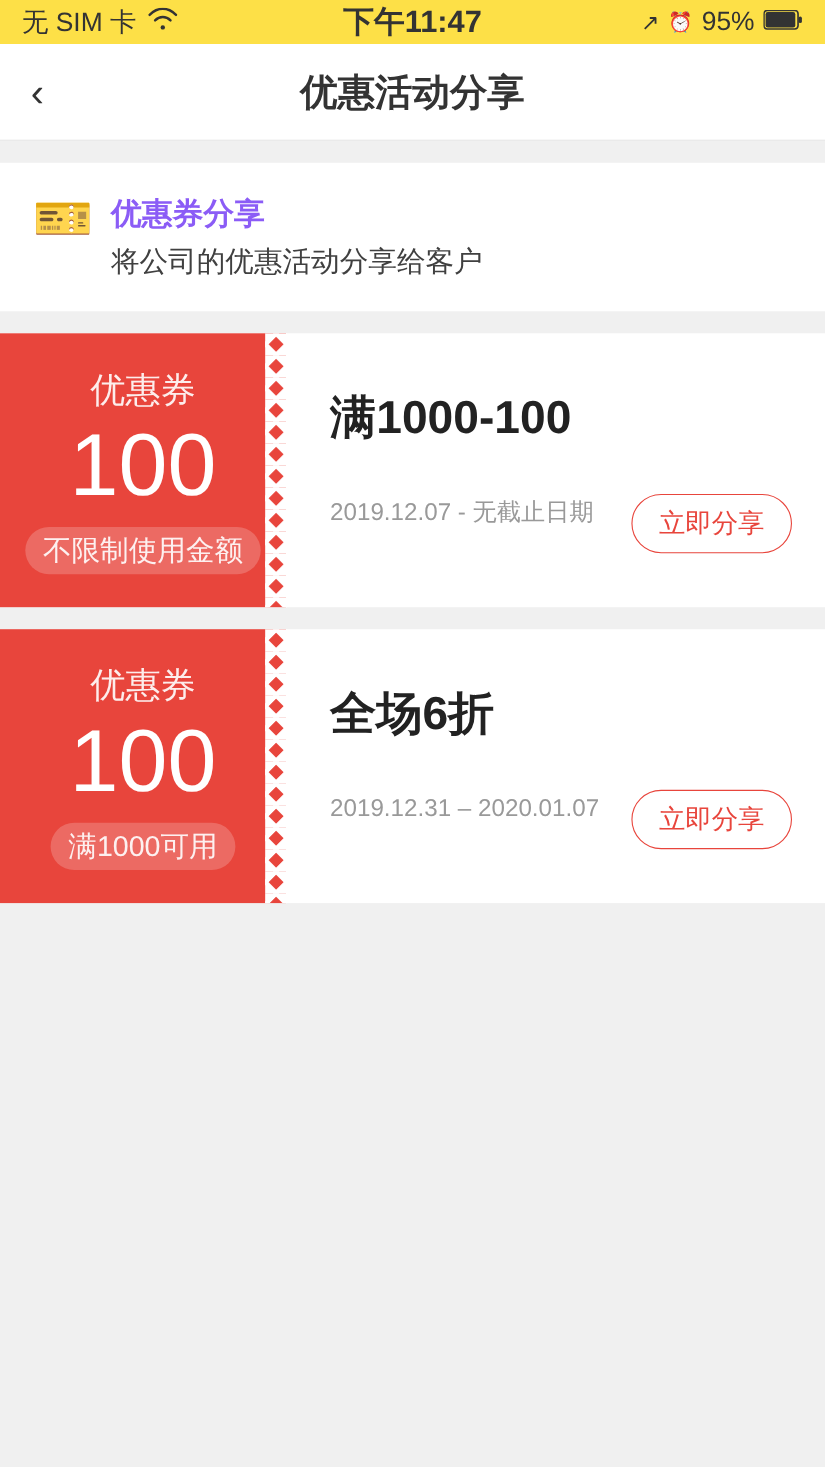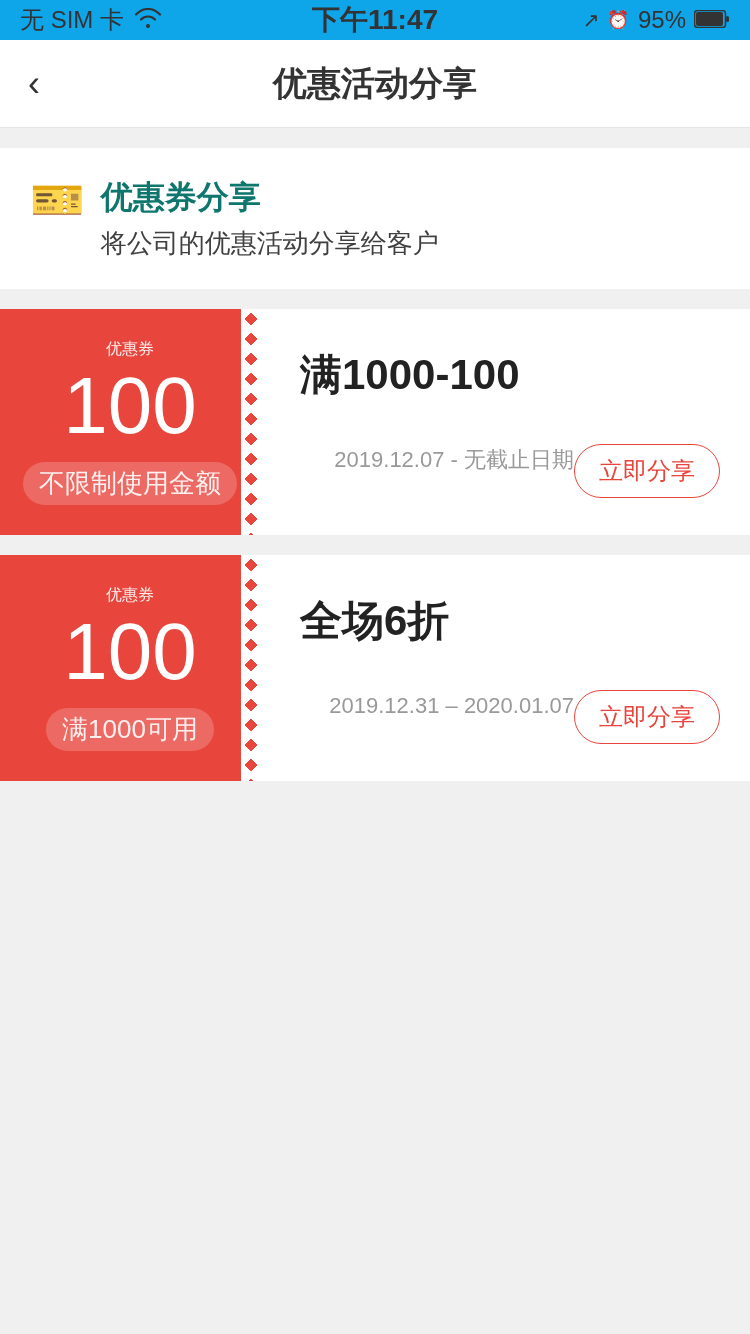--- a/index.html
+++ b/index.html
@@ -10,21 +10,21 @@
       min-height: 1334px;
       background: #f0f0f0;
       font-family: -apple-system, "PingFang SC", "Helvetica Neue", sans-serif;
       font-size: 28px;
       color: #333;
     }
 
     
     .status-bar {
       height: 40px;
-      background: #0ea5e9;
+      background: #fde047;
       display: flex;
       align-items: center;
       justify-content: space-between;
       padding: 0 20px;
       font-size: 24px;
       font-weight: 500;
     }
     .status-left {
       display: flex;
       align-items: center;
@@ -77,23 +77,23 @@
       align-items: flex-start;
       gap: 16px;
     }
     .section-icon {
       font-size: 44px;
       line-height: 1;
       margin-top: 2px;
     }
     .section-text-block {}
     .section-title {
-      font-size: 32px;
+      font-size: 28px;
       font-weight: 600;
-      color: #0f766e;
+      color: #8b5cf6;
     }
     .section-subtitle {
       font-size: 26px;
       color: #404040;
       margin-top: 6px;
     }
 
     
     .coupon-list {
       margin-top: 20px;
@@ -134,21 +134,21 @@
       width: 20px;
       background: linear-gradient(135deg, #fff 33.33%, transparent 33.33%) 0 0,
                   linear-gradient(225deg, #fff 33.33%, transparent 33.33%) 0 0,
                   linear-gradient(315deg, #fff 33.33%, transparent 33.33%) 0 0,
                   linear-gradient(45deg,  #fff 33.33%, transparent 33.33%) 0 0;
       background-size: 20px 20px;
       background-repeat: repeat-y;
     }
 
     .coupon-label {
-      font-size: 16px;
+      font-size: 32px;
       color: rgba(255,255,255,0.9);
       margin-bottom: 6px;
     }
     .coupon-amount {
       font-size: 80px;
       font-weight: 400;
       line-height: 1;
       color: #fff;
       margin-bottom: 16px;
     }
@@ -169,21 +169,21 @@
     }
     .coupon-name {
       font-size: 42px;
       font-weight: 700;
       color: #222;
       margin-bottom: 20px;
     }
     .coupon-bottom-row {
       display: flex;
       align-items: center;
-      justify-content: flex-end;
+      justify-content: space-between;
     }
     .coupon-date {
       font-size: 22px;
       color: #999;
     }
     .share-btn {
       border: 1.5px solid #e8453c;
       color: #e8453c;
       background: transparent;
       border-radius: 30px;

